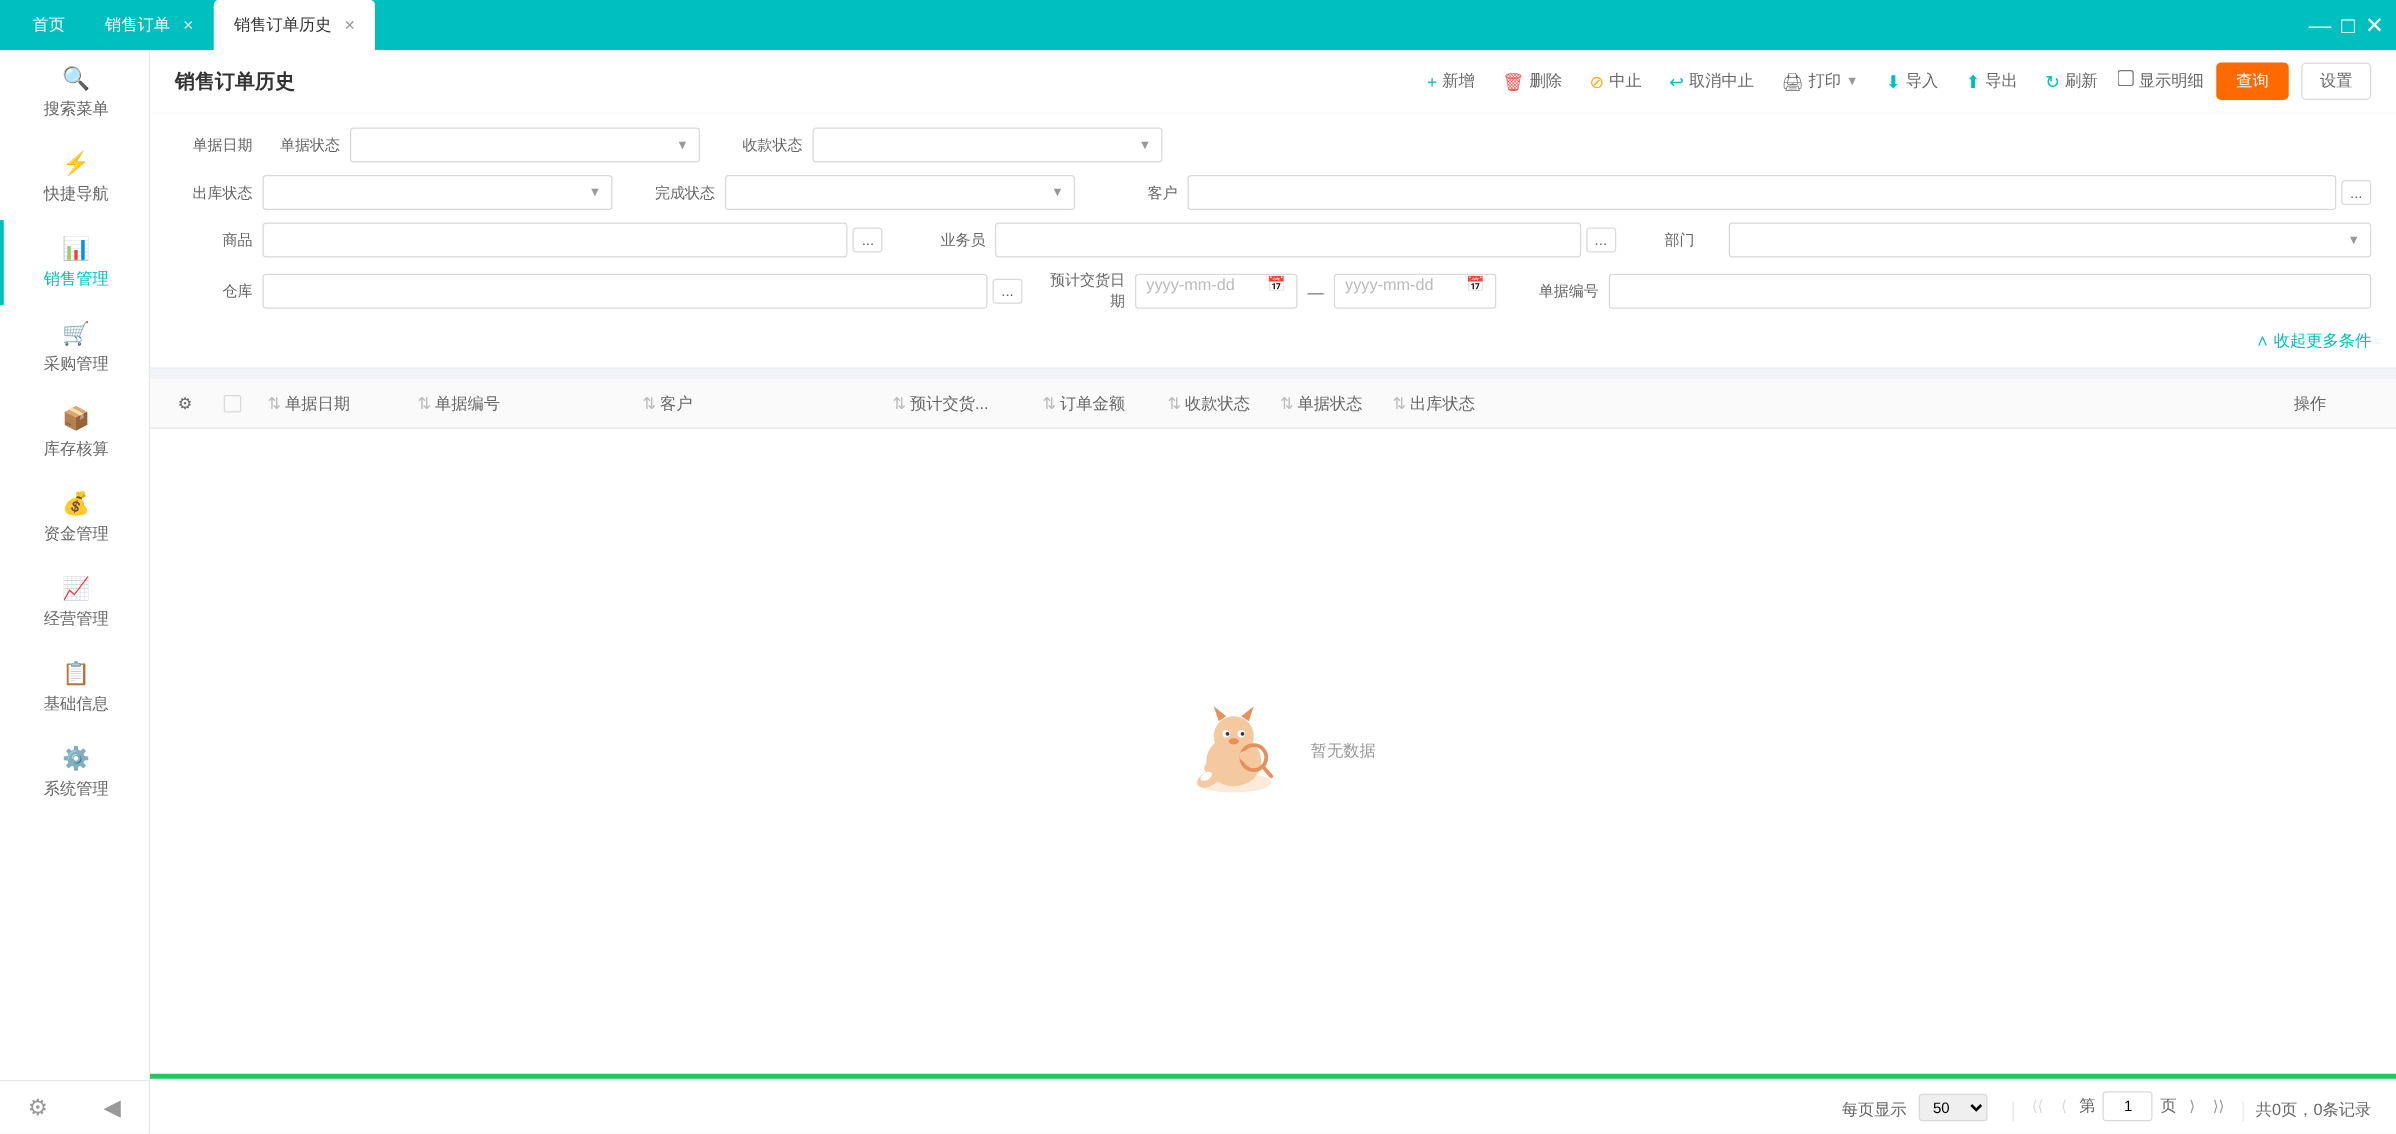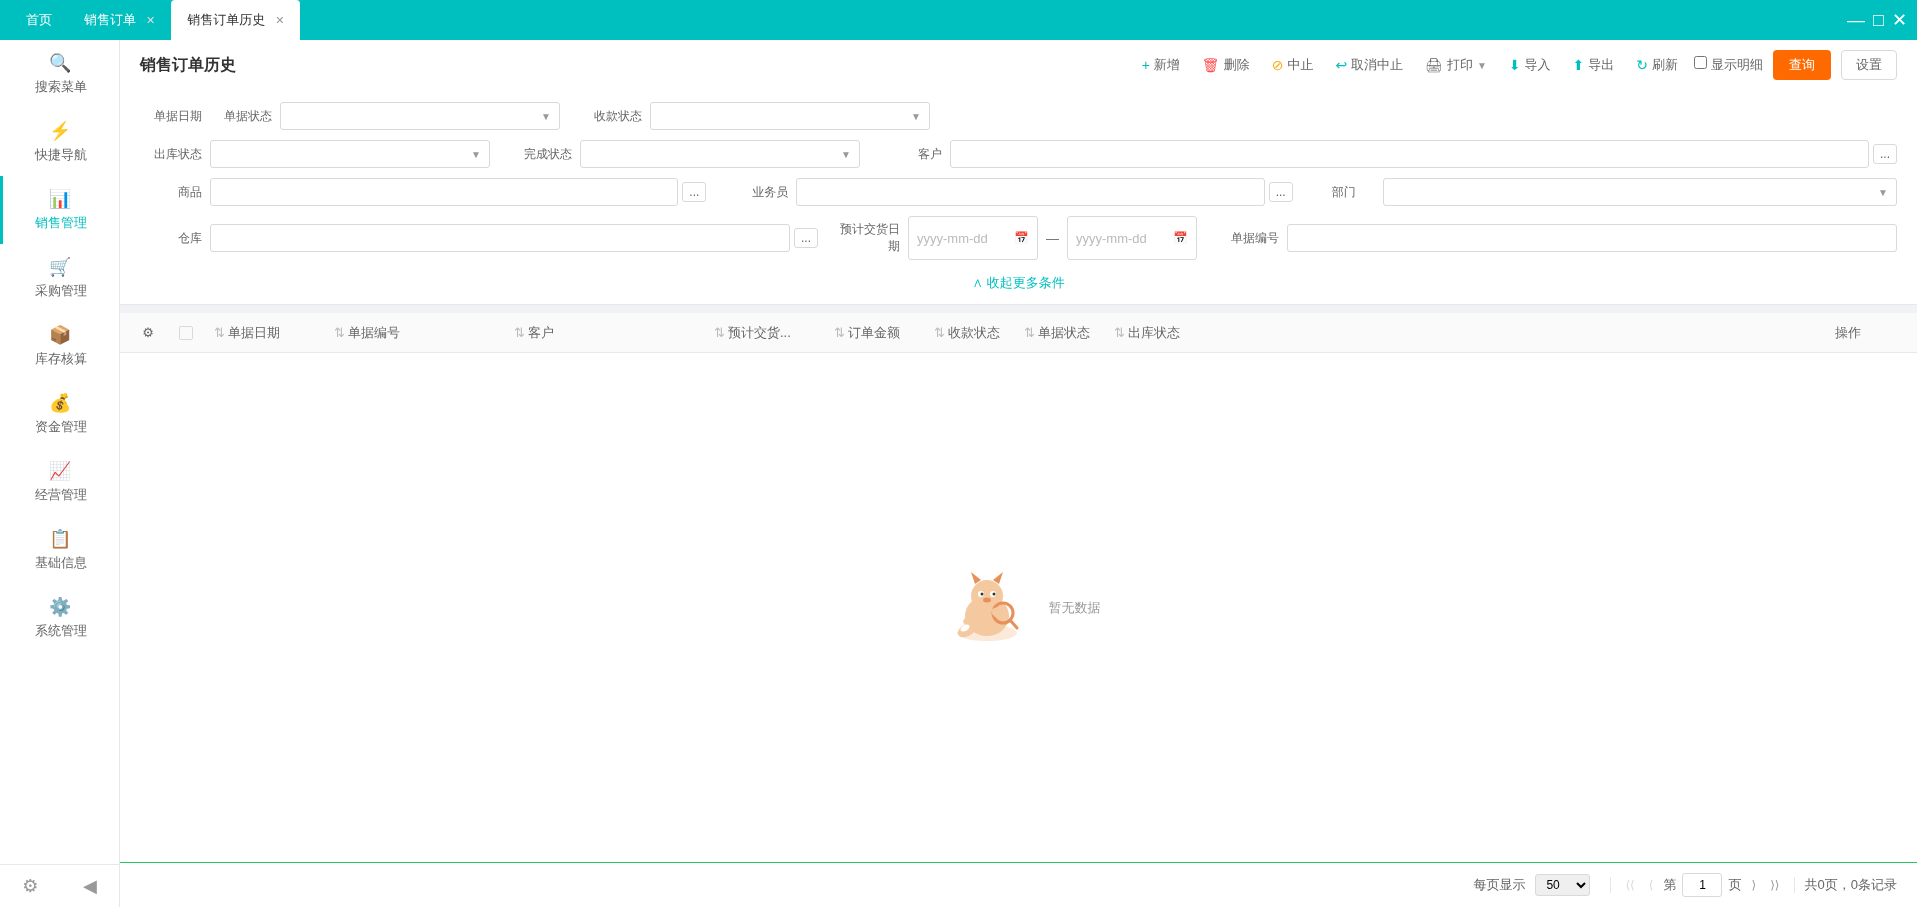--- a/index.html
+++ b/index.html
@@ -224,35 +224,35 @@
       padding: 2px 6px;
       border: 1px solid #d9d9d9;
       border-radius: 3px;
       cursor: pointer;
       color: #666;
       font-size: 12px;
       background: #fff;
     }
     .date-input {
       width: 130px;
-      height: 44px;
+      height: 28px;
       border: 1px solid #d9d9d9;
       border-radius: 3px;
       padding: 0 8px;
       font-size: 12px;
       color: #bbb;
       display: flex;
-      align-items: center;
+      align-items: flex-start;
       justify-content: space-between;
       background: #fff;
     }
     .date-sep { color: #666; margin: 0 4px; }
     .cal-icon { color: #ccc; font-size: 12px; cursor: pointer; }
     .collapse-row {
-      text-align: center;
+      text-align: right;
       color: #00bfbf;
       font-size: 12px;
       cursor: pointer;
       padding: 4px 0 0 0;
     }
 
     
     .table-area {
       flex: 1;
       background: #fff;
@@ -303,24 +303,24 @@
       gap: 12px;
     }
     .empty-icon {
       width: 100px;
       height: 100px;
     }
 
     
     .table-footer {
       background: #fff;
-      border-top: 1px solid #22c55e;
+      border-top: 4px solid #22c55e;
       padding: 10px 20px;
       display: flex;
-      align-items: center;
+      align-items: flex-end;
       justify-content: flex-end;
       gap: 10px;
       flex-shrink: 0;
       font-size: 12px;
       color: #666;
     }
     .pagination {
       display: flex;
       align-items: center;
       gap: 6px;

